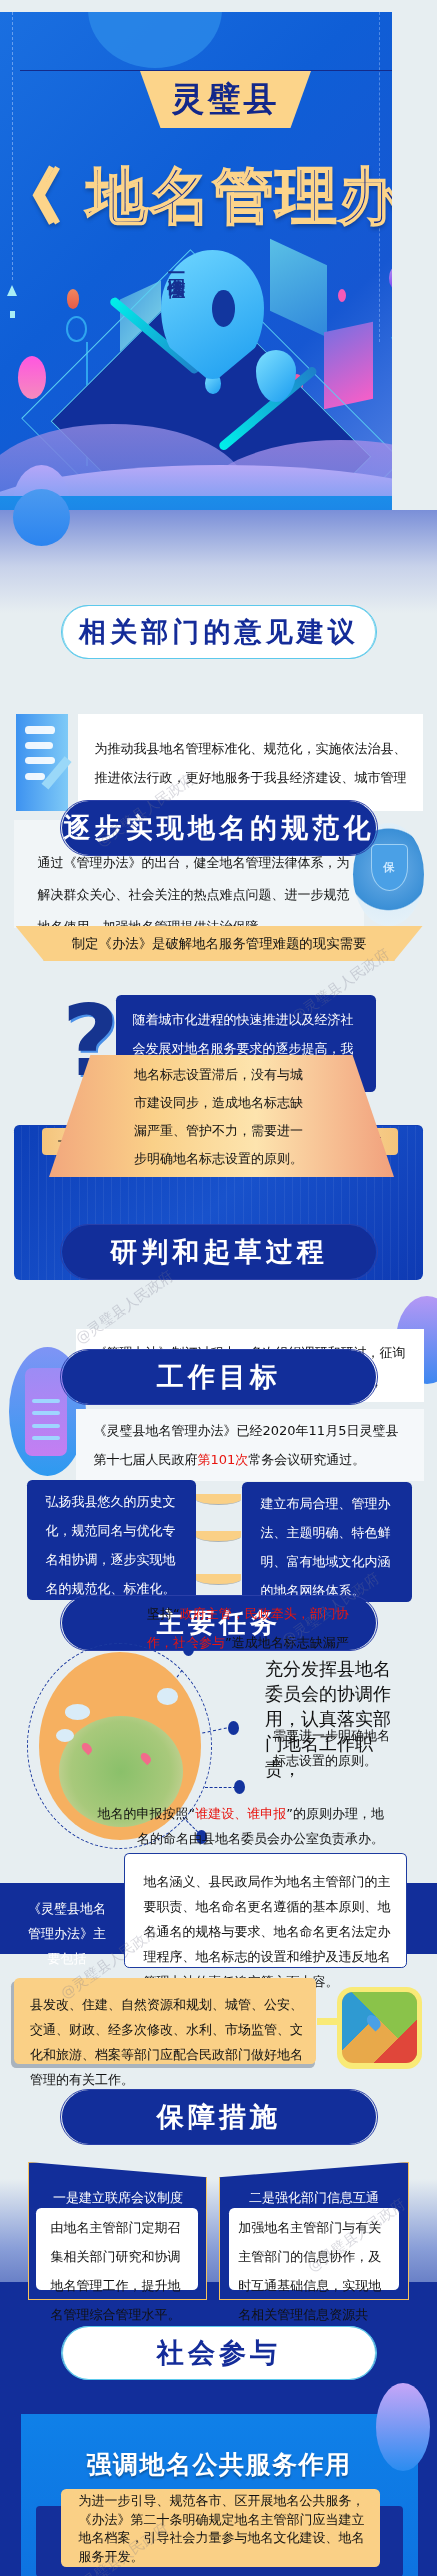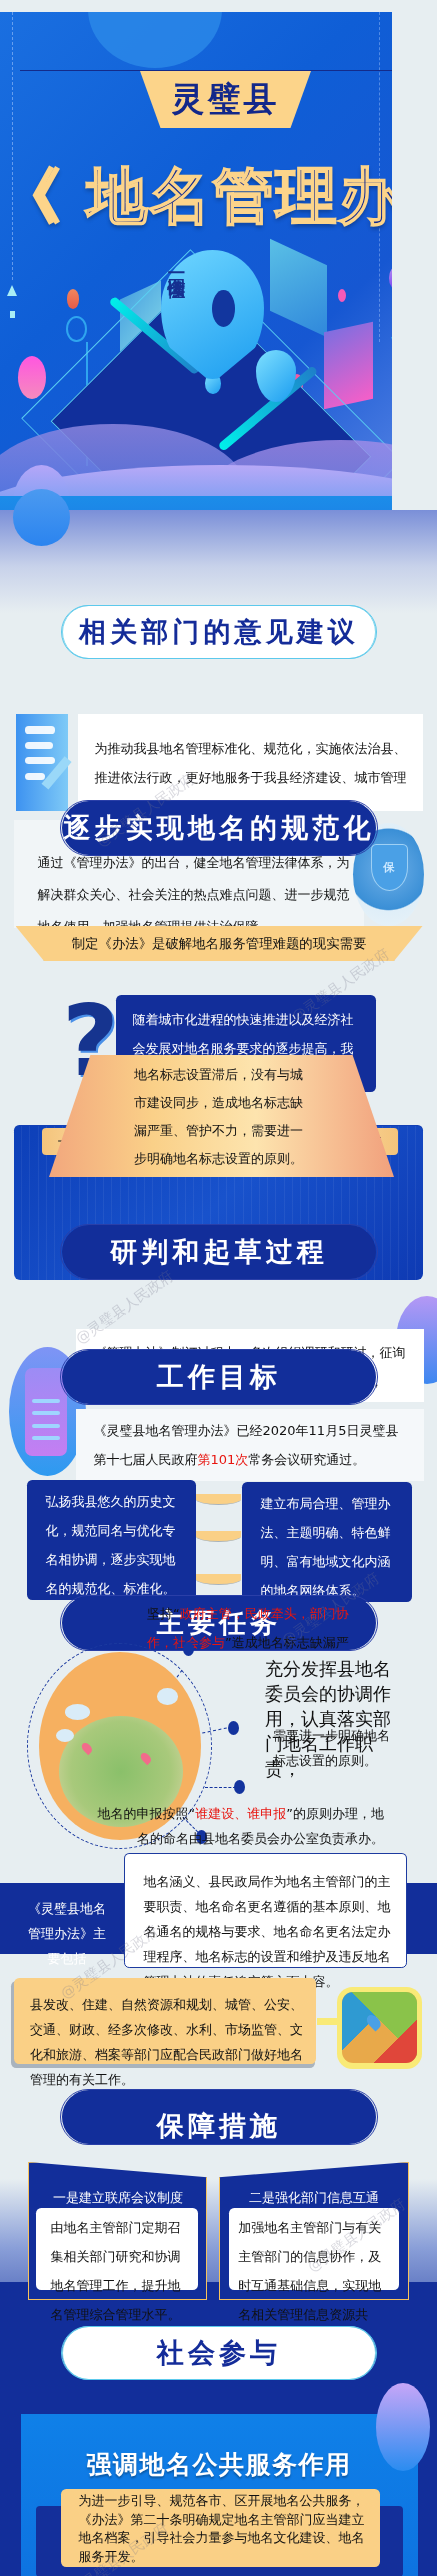--- a/index.html
+++ b/index.html
@@ -262,21 +262,21 @@
     <div class="abs" style="left:0;top:0;width:75px;height:71px;background:linear-gradient(135deg,#2f9ad2 0 40%,transparent 40%);"></div>
     <div class="abs" style="left:0;top:0;width:75px;height:71px;background:linear-gradient(225deg,#8ac34a 0 45%,transparent 45%);"></div>
     <div class="abs" style="left:0;top:0;width:75px;height:71px;background:linear-gradient(315deg,#e0463a 0 30%,transparent 30%);"></div>
     <div class="abs" style="left:26px;top:21.6px;width:11.3px;height:15.5px;border-radius:50% 50% 50% 0;transform:rotate(-45deg);background:#4aa0e6;"></div>
   </div>
 </div>
 
 <div class="abs" style="left:0;top:2179px;width:438px;height:196px;background:linear-gradient(180deg,#e7eef1 0%,#8a9fd8 35%,#122e9a 100%);"></div>
 <div class="abs" style="left:0;top:2282px;width:438px;height:752px;background:#122e9a;"></div>
 
-<div class="banner navy" style="top:2090px;align-items:flex-end;">
+<div class="banner navy" style="top:2090px;">
   <span>保障措施</span>
 </div>
 
 <div class="abs" style="left:28px;top:2162px;width:179px;height:138px;border:1.5px solid #f7c35c;background:#122e9a;clip-path:polygon(0 0,100% 11%,100% 100%,0 100%);"></div>
 <div class="abs" style="left:46px;top:2189px;width:144px;text-align:center;font-size:13px;color:#fff;">一是建立联席会议制度</div>
 <div class="tbox" style="left:36px;top:2208px;width:162px;height:82px;background:#fff;border-radius:5.2px;padding:5.2px 10.3px 0 14.4px;line-height:29px;font-size:13px;">由地名主管部门定期召集相关部门研究和协调地名管理工作，提升地名管理综合管理水平。</div>
 
 <div class="abs" style="left:219px;top:2162px;width:190px;height:138px;border:1.5px solid #f7c35c;background:#122e9a;clip-path:polygon(0 11%,100% 0,100% 100%,0 100%);"></div>
 <div class="abs" style="left:242px;top:2189px;width:144px;text-align:center;font-size:13px;color:#fff;">二是强化部门信息互通</div>
 <div class="tbox" style="left:229px;top:2208px;width:170px;height:82px;background:#fff;border-radius:5.2px;padding:5.2px 6.2px 0 9.3px;line-height:29px;font-size:13px;">加强地名主管部门与有关主管部门的信息协作，及时互通基础信息，实现地名相关管理信息资源共享。</div>

